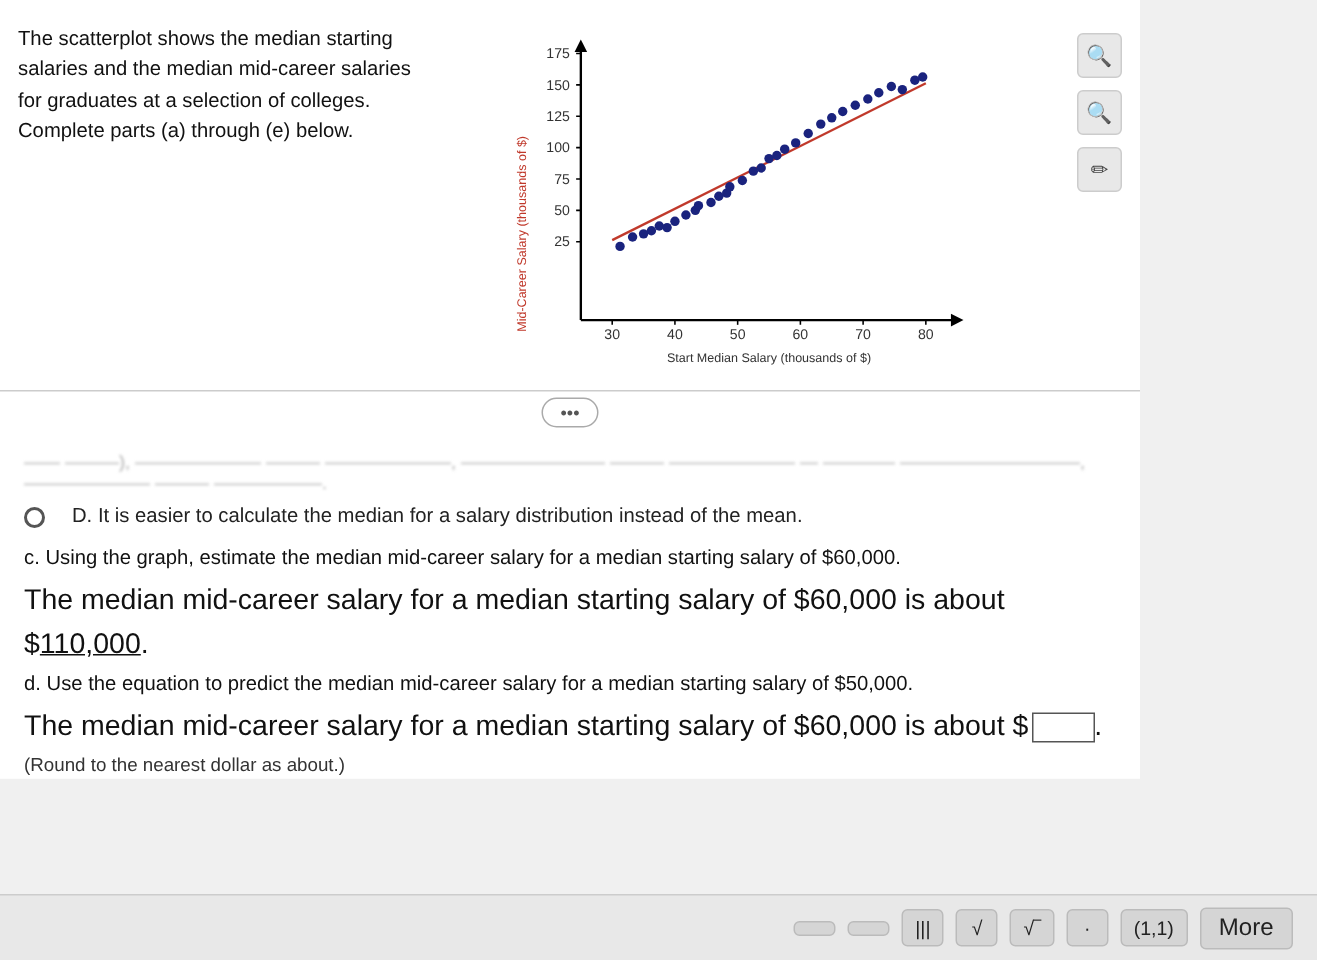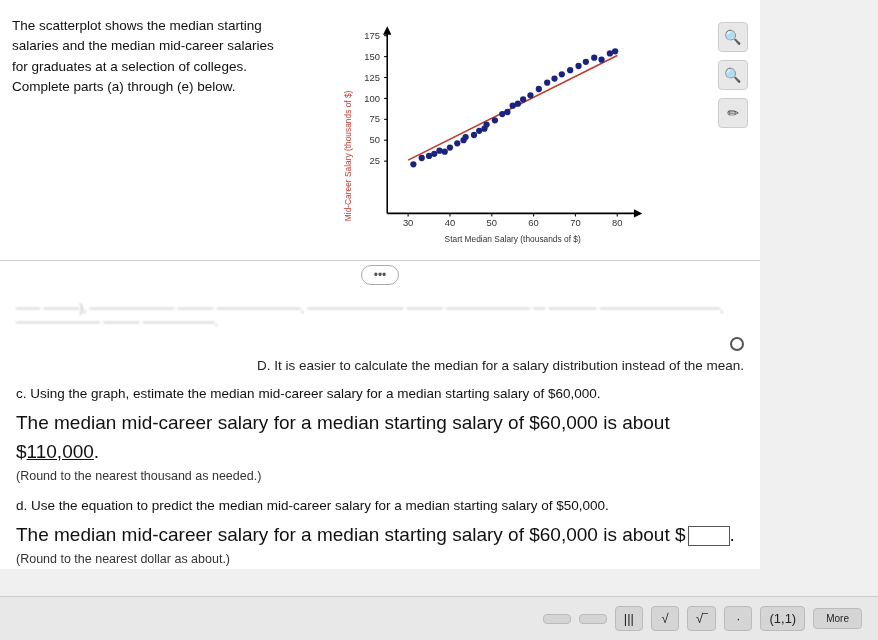--- a/index.html
+++ b/index.html
@@ -95,24 +95,23 @@
     }
     .blurred-line {
       font-size: 12px;
       color: #aaa;
       margin-bottom: 6px;
       filter: blur(1px);
       user-select: none;
     }
     .option-row {
       display: flex;
-      align-items: flex-end;
-      gap: 6px;
+      align-items: center;
+      gap: 18px;
       margin-bottom: 8px;
-      flex-direction: column;
     }
     .radio-circle {
       width: 14px;
       height: 14px;
       border-radius: 50%;
       border: 2px solid #555;
       margin-top: 2px;
       flex-shrink: 0;
       background: #fff;
     }
@@ -174,21 +173,21 @@
       cursor: pointer;
       color: #222;
       min-width: 28px;
       text-align: center;
     }
     .more-btn {
       background: #d5d5d5;
       border: 1px solid #bbb;
       border-radius: 4px;
       padding: 4px 12px;
-      font-size: 10px;
+      font-size: 16px;
       cursor: pointer;
       color: #222;
     }
   </style>
 </head>
 <body>
 
 <div class="main-container">
 
   <div class="top-section">
@@ -306,21 +305,20 @@
     <div class="option-row">
       <div class="radio-circle"></div>
       <span class="option-text">D.  It is easier to calculate the median for a salary distribution instead of the mean.</span>
     </div>
 
     <p class="section-label">c. Using the graph, estimate the median mid-career salary for a median starting salary of $60,000.</p>
 
     <p class="answer-text">
       <span>The median mid-career salary for a median starting salary of $60,000 is about $</span><span class="underline-val">110,000</span><span>.</span>
     </p>
-    <p class="small-note">(Round to the nearest thousand as needed.)</p>
 
     <p class="section-label">d. Use the equation to predict the median mid-career salary for a median starting salary of $50,000.</p>
 
     <p class="answer-text">
       <span>The median mid-career salary for a median starting salary of $60,000 is about $</span><span class="input-box"></span><span>.</span>
     </p>
     <p class="small-note">(Round to the nearest dollar as about.)</p>
 
   </div>
 

